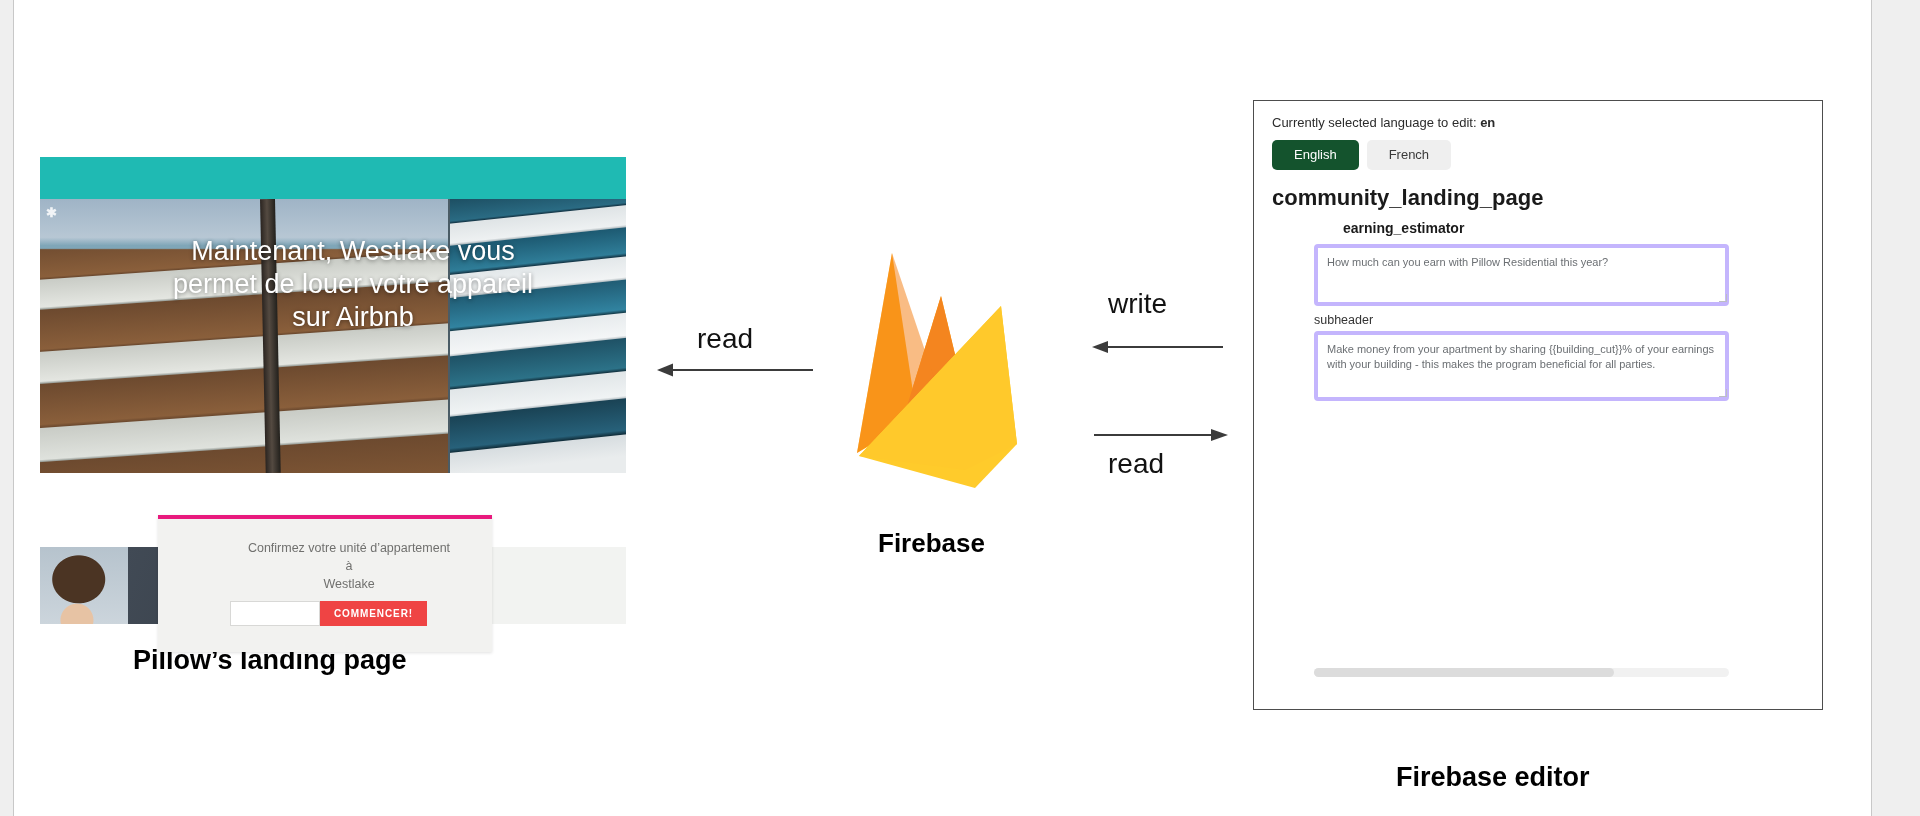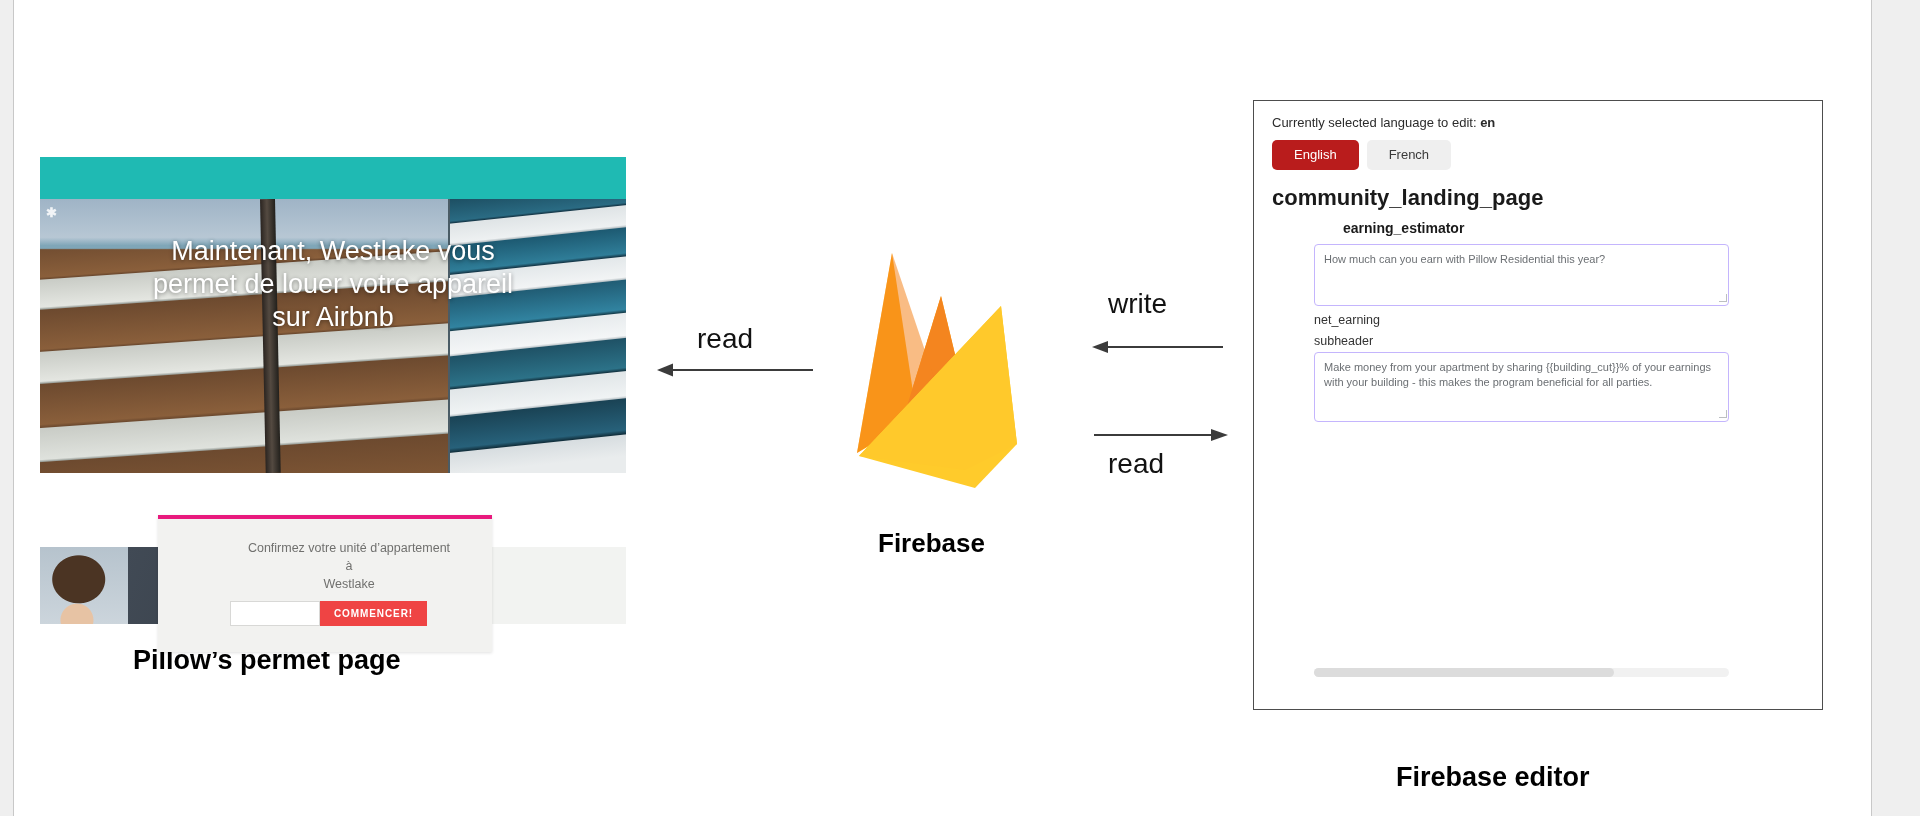--- a/index.html
+++ b/index.html
@@ -110,20 +110,21 @@
     left: 0; top: 78px;
     width: 586px;
     text-align: center;
     color: #ffffff;
     font-size: 27px;
     line-height: 33px;
     font-weight: 400;
     text-shadow: 0 1px 4px rgba(0,0,0,.45);
     z-index: 3;
     white-space: pre-line;
+    padding-left: 20px;
   }
 
   
   .lp-modal {
     position: absolute;
     left: 118px; top: 358px;
     width: 334px; height: 133px;
     background: #f2f2f0;
     border-top: 4px solid #e8197d;
     z-index: 6;
@@ -255,21 +256,21 @@
     height: 30px;
     border-radius: 5px;
     font-size: 13px;
     line-height: 30px;
     padding: 0 22px;
     box-sizing: border-box;
     border: none;
     cursor: pointer;
     font-family: "Liberation Sans", sans-serif;
   }
-  .ed-btn.active { background: #b91c1c; color: #ffffff; }
+  .ed-btn.active { background: #14532d; color: #ffffff; }
   .ed-btn.idle   { background: #efefef; color: #3a3a3a; }
 
   .ed-h1 {
     position: absolute;
     left: 18px; top: 84px;
     font-size: 22px;
     font-weight: bold;
     color: #1a1a1a;
   }
   .ed-h2 {
@@ -287,21 +288,21 @@
     width: 480px;
   }
   .ed-field { margin-bottom: 7px; }
   .ed-label {
     font-size: 12.5px;
     color: #333333;
     margin-bottom: 4px;
   }
   .ed-textarea {
     width: 415px;
-    border: 1px solid #c4b5fd;
+    border: 4px solid #c4b5fd;
     border-radius: 4px;
     background: #ffffff;
     color: #6b6f73;
     font-size: 11px;
     line-height: 15px;
     font-family: "Liberation Sans", sans-serif;
     padding: 7px 9px;
     box-sizing: border-box;
     resize: none;
     overflow: hidden;
@@ -370,21 +371,21 @@
       </div>
     </div>
 
     <div class="lp-section2">
       <div class="lp-photo"></div>
       <div class="lp-dark"></div>
       <div class="lp-rest"></div>
     </div>
   </div>
 
-  <div class="caption" id="caption-landing">Pillow’s permet page</div>
+  <div class="caption" id="caption-landing">Pillow’s landing page</div>
 
   <div class="arrow-label" id="arrow-read-left-label">read</div>
   <svg class="arrow-svg" id="arrow-read-left" width="160" height="20">
     <line x1="158" y1="10" x2="14" y2="10" stroke="#3b3b3b" stroke-width="2.2"></line>
     <polygon points="2,10 18,3.5 18,16.5" fill="#3b3b3b"></polygon>
   </svg>
 
   <div id="firebase-logo">
     <svg width="180" height="250" viewBox="0 0 180 250">
 
@@ -432,21 +433,20 @@
 
     <div class="ed-fields">
 
       <div class="ed-field">
         <div class="ed-resize">
           <textarea class="ed-textarea h-sm" style="">How much can you earn with Pillow Residential this year?</textarea>
         </div>
       </div>
 
       <div class="ed-field">
-        <div class="ed-label">net_earning</div>
       </div>
 
 
       <div class="ed-field">
         <div class="ed-label">subheader</div>
         <div class="ed-resize">
           <textarea class="ed-textarea h-md" style="">Make money from your apartment by sharing {{building_cut}}% of your earnings with your building - this makes the program beneficial for all parties.</textarea>
         </div>
       </div>
 

